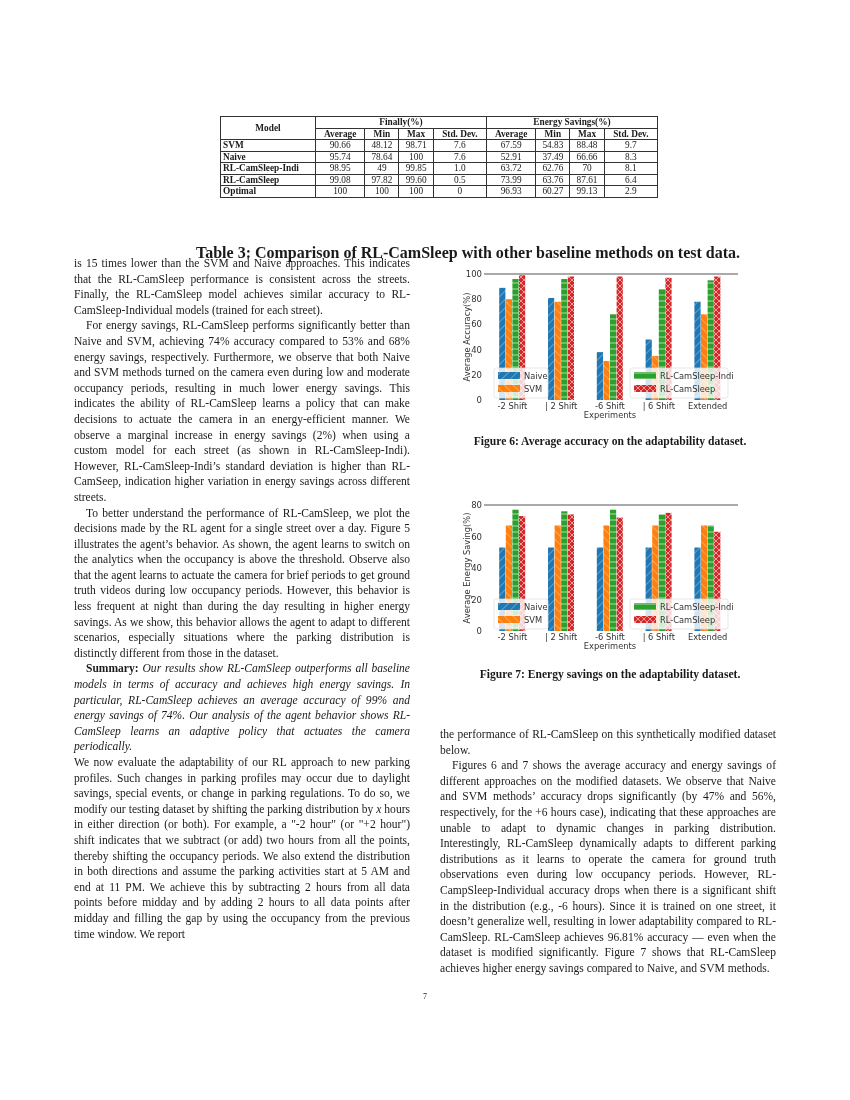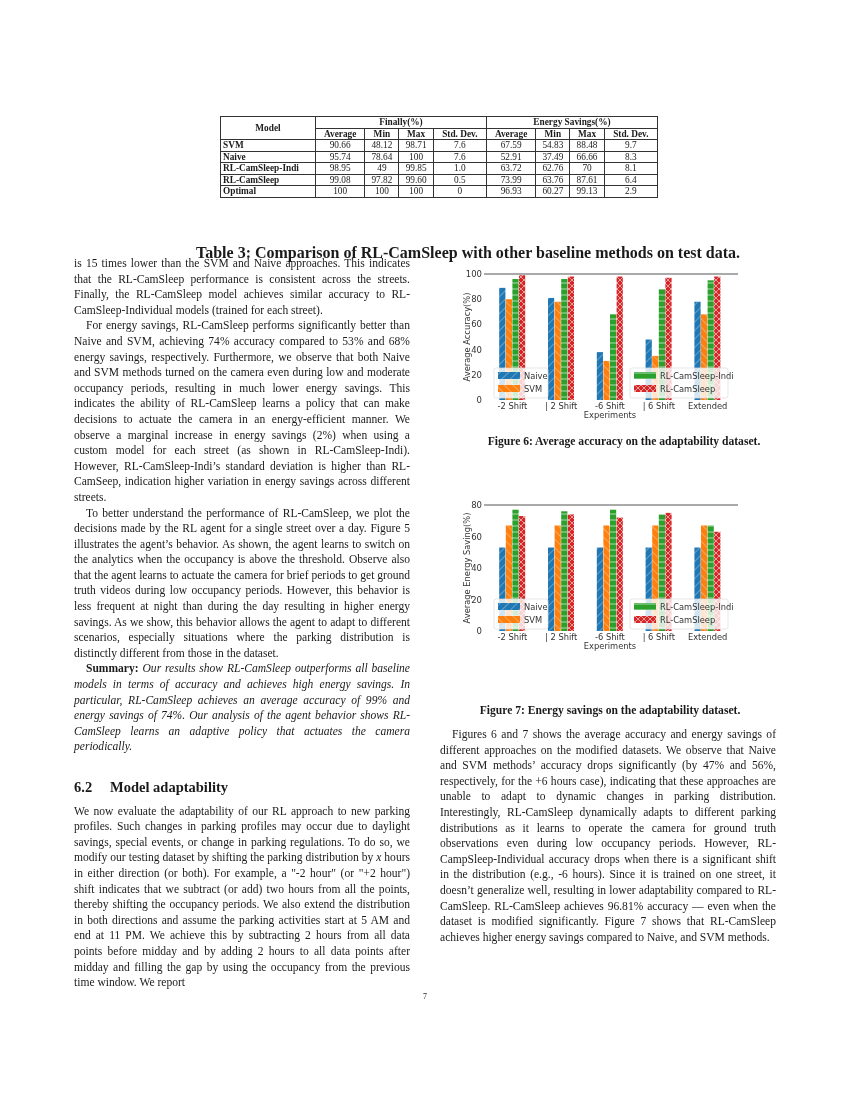--- a/index.html
+++ b/index.html
@@ -23,23 +23,23 @@
   .it { font-style:italic; }
   .b { font-weight:bold; font-style:normal; }
   h2.sec { font-size:14.5px; font-weight:bold; margin:25px 0 8px 0; }
   h2.sec .num { display:inline-block; width:36px; }
 
   
   .fig { font-family:"DejaVu Sans","Liberation Sans",sans-serif; }
   .fig svg text { font-family:"DejaVu Sans","Liberation Sans",sans-serif; }
   .figcap { font-weight:bold; font-size:11.6px; text-align:center; white-space:nowrap; }
   #fig6 { left:440px; top:262px; }
-  #fig6-cap { left:454px; top:435px; width:340px; }
+  #fig6-cap { left:440px; top:435px; width:340px; }
   #fig7 { left:440px; top:493px; }
-  #fig7-cap { left:440px; top:668px; width:340px;margin-top:36px; }
+  #fig7-cap { left:440px; top:668px; width:340px; }
 
   #page-num { left:415px; top:992px; width:20px; text-align:center; font-size:8px; }
 </style>
 </head>
 <body>
 
 <div id="tbl-wrap" class="abs">
   <table class="res">
     <thead>
       <tr>
@@ -117,21 +117,20 @@
       </tbody>
   </table>
 </div>
 <div id="tbl-caption" class="abs">Table 3: Comparison of RL-CamSleep with other baseline methods on test data.</div>
 
 <div id="left-col" class="abs col">
   <p class="noindent">is 15 times lower than the SVM and Naive approaches. This indicates that the RL-CamSleep performance is consistent across the streets. Finally, the RL-CamSleep model achieves similar accuracy to RL-CamSleep-Individual models (trained for each street).</p>
   <p>For energy savings, RL-CamSleep performs significantly better than Naive and SVM, achieving 74% accuracy compared to 53% and 68% energy savings, respectively. Furthermore, we observe that both Naive and SVM methods turned on the camera even during low and moderate occupancy periods, resulting in much lower energy savings. This indicates the ability of RL-CamSleep learns a policy that can make decisions to actuate the camera in an energy-efficient manner. We observe a marginal increase in energy savings (2%) when using a custom model for each street (as shown in RL-CamSleep-Indi). However, RL-CamSleep-Indi’s standard deviation is higher than RL-CamSeep, indication higher variation in energy savings across different streets.</p>
   <p>To better understand the performance of RL-CamSleep, we plot the decisions made by the RL agent for a single street over a day. Figure 5 illustrates the agent’s behavior. As shown, the agent learns to switch on the analytics when the occupancy is above the threshold. Observe also that the agent learns to actuate the camera for brief periods to get ground truth videos during low occupancy periods. However, this behavior is less frequent at night than during the day resulting in higher energy savings. As we show, this behavior allows the agent to adapt to different scenarios, especially situations where the parking distribution is distinctly different from those in the dataset.</p>
   <p class="it"><span class="b">Summary:</span><span> Our results show RL-CamSleep outperforms all baseline models in terms of accuracy and achieves high energy savings. In particular, RL-CamSleep achieves an average accuracy of 99% and energy savings of 74%. Our analysis of the agent behavior shows RL-CamSleep learns an adaptive policy that actuates the camera periodically.</span></p>
-  <h2 class="sec"><span class="num">6.2</span><span>Model adaptability</span></h2>
   <p class="noindent"><span>We now evaluate the adaptability of our RL approach to new parking profiles. Such changes in parking profiles may occur due to daylight savings, special events, or change in parking regulations. To do so, we modify our testing dataset by shifting the parking distribution by </span><span class="it">x</span><span> hours in either direction (or both). For example, a "-2 hour" (or "+2 hour") shift indicates that we subtract (or add) two hours from all the points, thereby shifting the occupancy periods. We also extend the distribution in both directions and assume the parking activities start at 5 AM and end at 11 PM. We achieve this by subtracting 2 hours from all data points before midday and by adding 2 hours to all data points after midday and filling the gap by using the occupancy from the previous time window. We report</span></p>
 </div>
 
 <div id="fig6" class="abs fig">
   <svg id="svg6" width="330" height="170">
       <defs>
         <pattern id="p0_0" width="6" height="6" patternUnits="userSpaceOnUse" patternTransform="rotate(45)">
           <rect width="6" height="6" fill="#1f77b4"></rect>
           <line x1="0" y1="0" x2="0" y2="6" stroke="#fff" stroke-width="1" stroke-opacity="0.6"></line>
         </pattern>
@@ -257,16 +256,17 @@
       <rect x="190" y="106" width="98" height="30" fill="#fff" fill-opacity="0.8" stroke="#ddd" stroke-width="0.7" rx="2"></rect>
       <rect x="194" y="110" width="22" height="7" fill="url(#p2_1)"></rect>
       <text x="220" y="117" font-size="8.3" fill="#333">RL-CamSleep-Indi</text>
       <rect x="194" y="123" width="22" height="7" fill="url(#p3_1)"></rect>
       <text x="220" y="130" font-size="8.3" fill="#333">RL-CamSleep</text>
     </svg>
 </div>
 <div id="fig7-cap" class="abs figcap">Figure 7: Energy savings on the adaptability dataset.</div>
 
 <div id="right-col-bottom" class="abs col">
+  <p class="noindent">the performance of RL-CamSleep on this synthetically modified dataset below.</p>
   <p>Figures 6 and 7 shows the average accuracy and energy savings of different approaches on the modified datasets. We observe that Naive and SVM methods’ accuracy drops significantly (by 47% and 56%, respectively, for the +6 hours case), indicating that these approaches are unable to adapt to dynamic changes in parking distribution. Interestingly, RL-CamSleep dynamically adapts to different parking distributions as it learns to operate the camera for ground truth observations even during low occupancy periods. However, RL-CampSleep-Individual accuracy drops when there is a significant shift in the distribution (e.g., -6 hours). Since it is trained on one street, it doesn’t generalize well, resulting in lower adaptability compared to RL-CamSleep. RL-CamSleep achieves 96.81% accuracy — even when the dataset is modified significantly. Figure 7 shows that RL-CamSleep achieves higher energy savings compared to Naive, and SVM methods.</p>
 </div>
 
 <div id="page-num" class="abs">7</div>
 
 </body></html>

